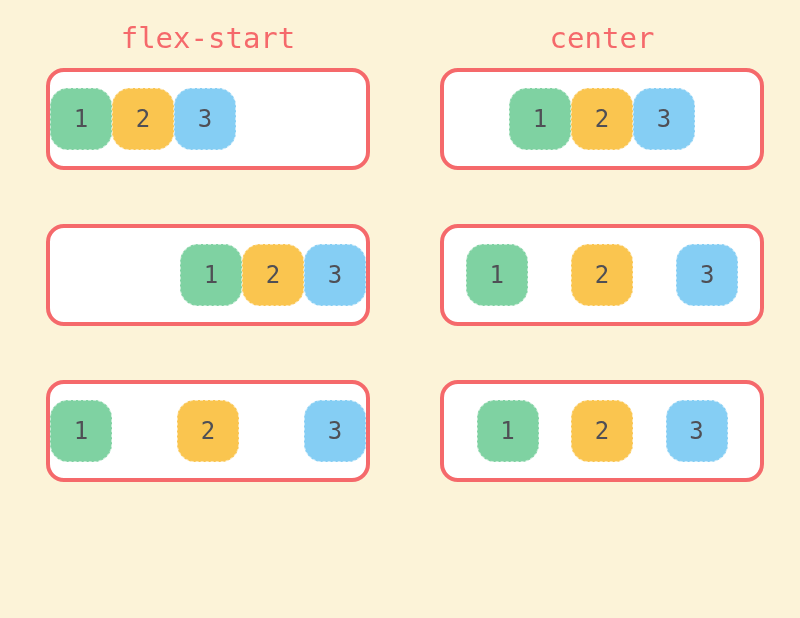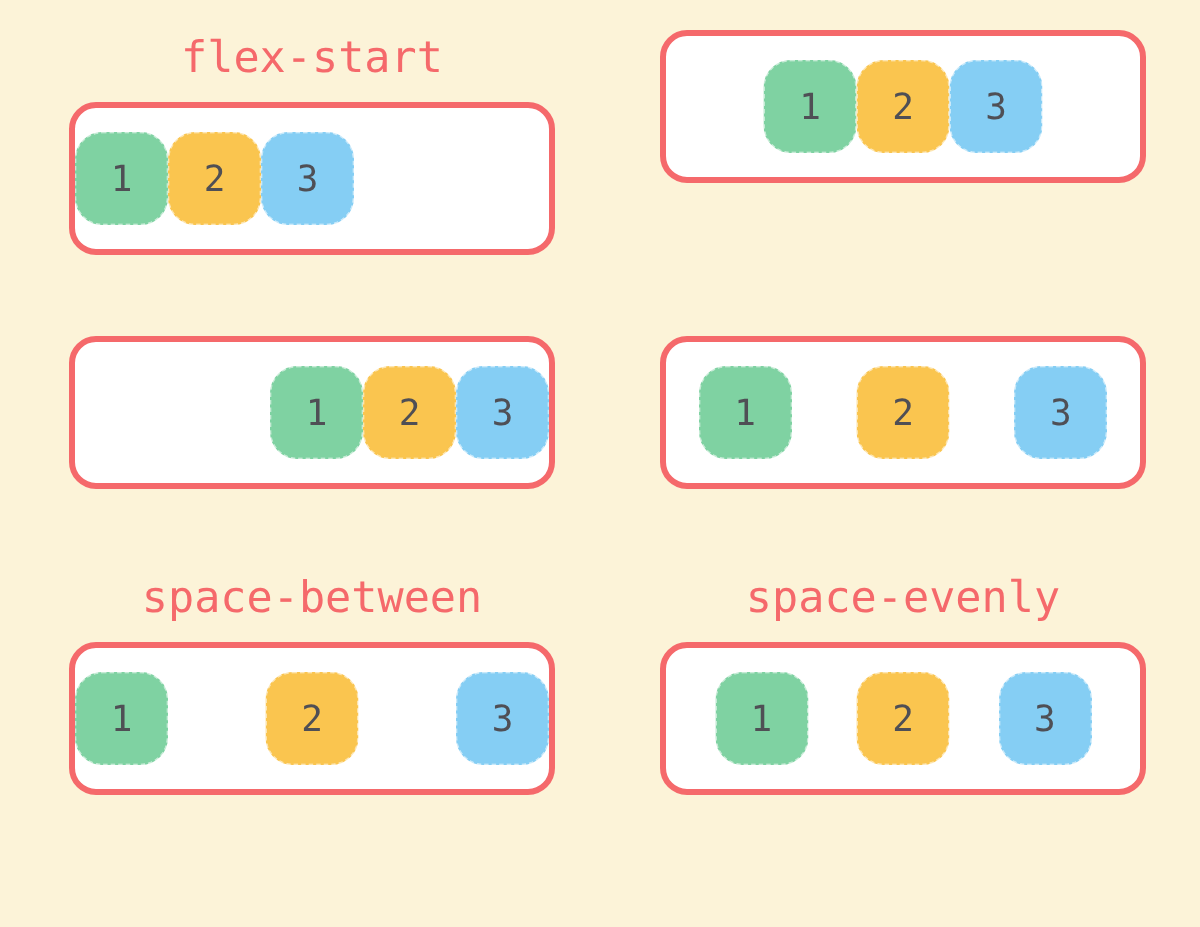--- a/index.html
+++ b/index.html
@@ -60,20 +60,21 @@
   <section class="panel">
     <h2 class="panel-title">flex-start</h2>
     <div class="flex-container" style="justify-content: flex-start;">
       <div class="box" style="background-color: rgb(127, 210, 162);">1</div>
       <div class="box" style="background-color: rgb(250, 197, 79);">2</div>
       <div class="box" style="background-color: rgb(133, 206, 244);">3</div>
     </div>
   </section>
 
   <section class="panel">
+    <h2 class="panel-title">center</h2>
     <div class="flex-container" style="justify-content: center;">
       <div class="box" style="background-color: rgb(127, 210, 162);">1</div>
       <div class="box" style="background-color: rgb(250, 197, 79);">2</div>
       <div class="box" style="background-color: rgb(133, 206, 244);">3</div>
     </div>
   </section>
 
   <section class="panel">
     <div class="flex-container" style="justify-content: flex-end;">
       <div class="box" style="background-color: rgb(127, 210, 162);">1</div>
@@ -84,30 +85,28 @@
 
   <section class="panel">
     <div class="flex-container" style="justify-content: space-around;">
       <div class="box" style="background-color: rgb(127, 210, 162);">1</div>
       <div class="box" style="background-color: rgb(250, 197, 79);">2</div>
       <div class="box" style="background-color: rgb(133, 206, 244);">3</div>
     </div>
   </section>
 
   <section class="panel">
-    <h2 class="panel-title">space-between</h2>
     <div class="flex-container" style="justify-content: space-between;">
       <div class="box" style="background-color: rgb(127, 210, 162);">1</div>
       <div class="box" style="background-color: rgb(250, 197, 79);">2</div>
       <div class="box" style="background-color: rgb(133, 206, 244);">3</div>
     </div>
   </section>
 
   <section class="panel">
-    <h2 class="panel-title">space-evenly</h2>
     <div class="flex-container" style="justify-content: space-evenly;">
       <div class="box" style="background-color: rgb(127, 210, 162);">1</div>
       <div class="box" style="background-color: rgb(250, 197, 79);">2</div>
       <div class="box" style="background-color: rgb(133, 206, 244);">3</div>
     </div>
   </section>
 
 </main>
 
 </body></html>

